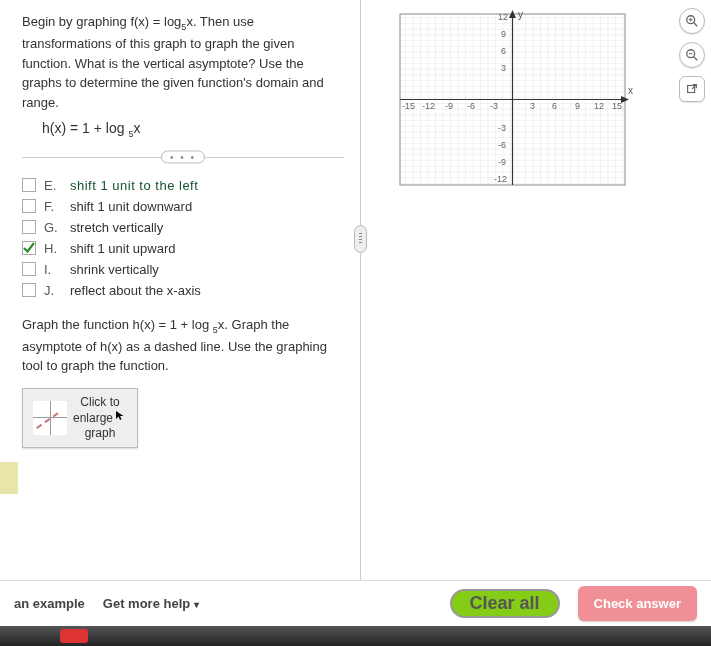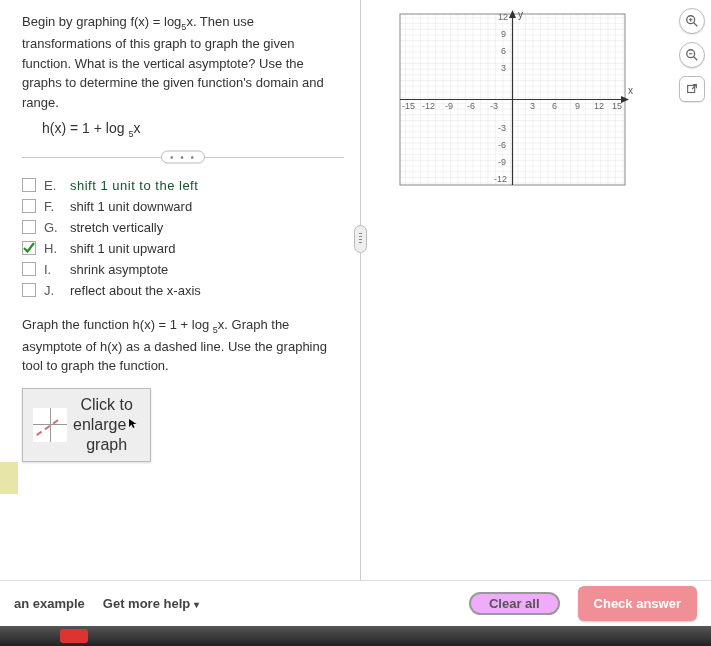--- a/index.html
+++ b/index.html
@@ -108,21 +108,21 @@
     .graph-tool .mini::after {
       content: "";
       position: absolute;
       left: 4px; top: 26px;
       width: 26px; height: 1px;
       border-top: 2px dashed #c77;
       transform: rotate(-35deg);
       transform-origin: left center;
     }
     .graph-tool .txt {
-      font-size: 16px;
+      font-size: 12px;
       line-height: 1.25;
       text-align: center;
     }
     .graph-tool .txt .cursor {
       display: inline-block;
       margin-left: 2px;
     }
     .yellow-strip {
       position: absolute;
       left: 0;
@@ -203,24 +203,24 @@
       gap: 18px;
     }
     .footer .link {
       font-size: 13px;
       font-weight: bold;
       color: #444;
     }
     .footer .spacer { flex: 1; }
     .btn-clear {
       border: 2px solid #999;
-      background: #f0abfc;
+      background: #84cc16;
       border-radius: 18px;
       padding: 2px 18px;
-      font-size: 13px;
+      font-size: 18px;
       font-weight: bold;
       color: #555;
     }
     .btn-check {
       border: none;
       background: #f08f95;
       color: #fff;
       border-radius: 6px;
       padding: 10px 16px;
       font-size: 13px;
@@ -283,21 +283,21 @@
             <svg width="12" height="12" viewBox="0 0 12 12">
               <path d="M1 6 L4.5 9.5 L11 1" fill="none" stroke="#2a8f2a" stroke-width="2.2"></path>
             </svg>
           </span>
           <span class="letter">H.</span>
           <span class="label">shift 1 unit upward</span>
         </div>
         <div class="opt-row">
           <span class="chk"></span>
           <span class="letter">I.</span>
-          <span class="label">shrink asymptote</span>
+          <span class="label">shrink vertically</span>
         </div>
         <div class="opt-row">
           <span class="chk"></span>
           <span class="letter">J.</span>
           <span class="label">reflect about the x-axis</span>
         </div>
       </div>
 
     <p class="sub-instr">
       <span>Graph the function h(x) = 1 + log </span><span class="sub">5</span><span>x. Graph the asymptote of h(x) as a dashed line. Use the graphing tool to graph the function.</span>

